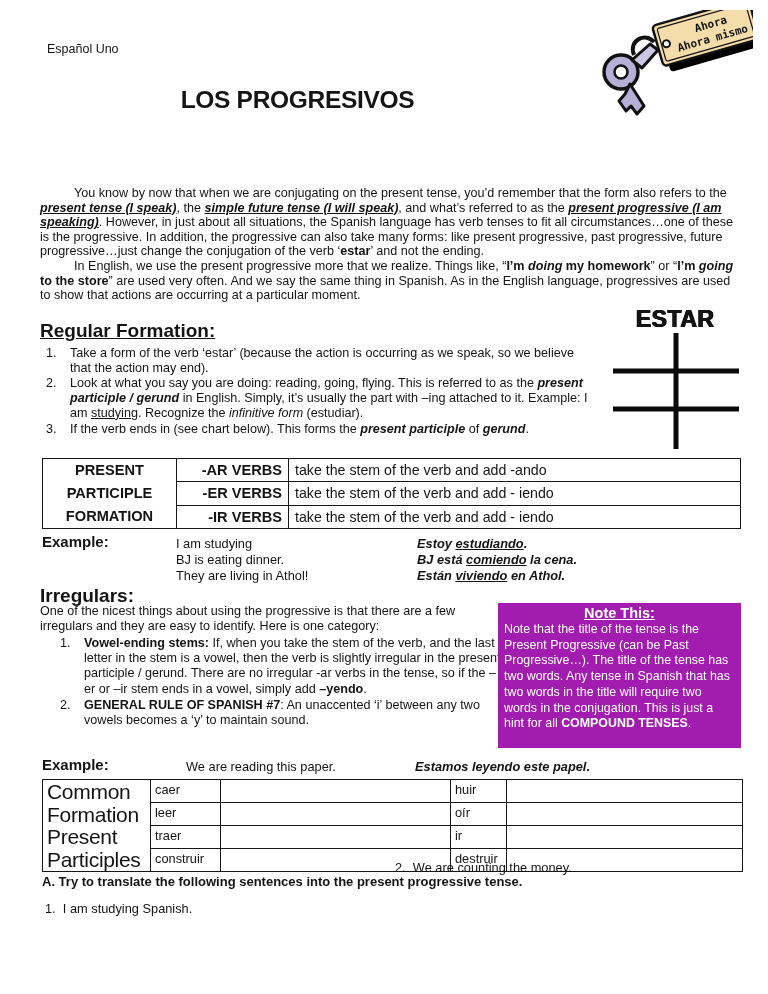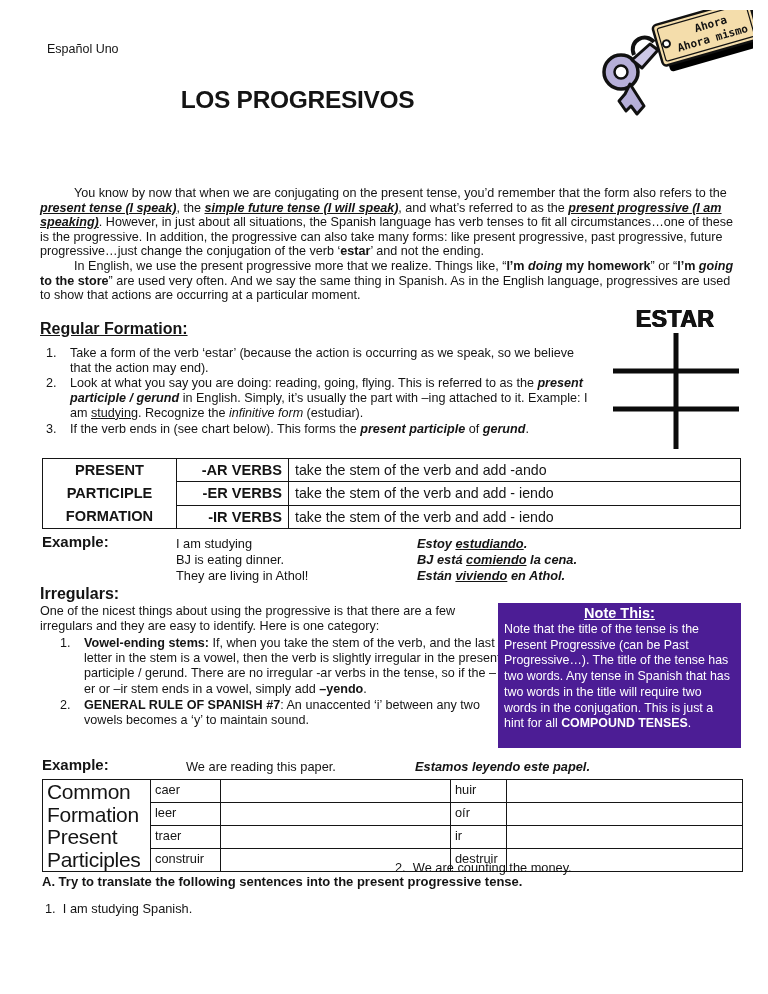--- a/index.html
+++ b/index.html
@@ -13,21 +13,21 @@
   .course{left:47px;top:42px;font-size:12.5px;}
   .doc-title{left:40px;top:86px;width:515px;text-align:center;font-size:24.5px;font-weight:bold;letter-spacing:-0.3px;}
   
   .qbox{left:40px;top:121px;width:692px;border:4px solid #000;background:#fff;text-align:center;padding:4px 6px 6px 6px;box-sizing:border-box;}
   .qbox-h{font-size:16.5px;font-weight:bold;text-decoration:underline;}
   .qbox-b{font-size:12.8px;font-weight:bold;margin-top:2px;}
   
   .intro{left:40px;top:186px;width:700px;font-size:12.6px;line-height:14.6px;text-align:left;}
   .intro p{margin:0;text-indent:34px;}
   
-  .sec-h{font-size:16px;font-weight:bold;}
+  .sec-h{font-size:19px;font-weight:bold;}
   .u{text-decoration:underline;}
   
   .rf-list{left:46px;top:346px;width:548px;font-size:12.6px;line-height:14.7px;}
   .li{position:relative;padding-left:24px;margin-bottom:1px;}
   .li .num{position:absolute;left:0;top:0;}
   
   .estar-label{left:600px;top:306px;width:150px;text-align:center;font-size:23px;font-weight:bold;
     text-shadow:0.8px 0 #000,-0.4px 0 #000;letter-spacing:0.5px;}
   
   .t1{left:42px;top:458px;width:698px;border-collapse:collapse;table-layout:fixed;}
@@ -36,21 +36,21 @@
   .t1 .t1-verb{font-weight:bold;font-size:14.6px;text-align:right;}
   .t1 .t1-rule{font-size:14.2px;text-align:left;}
   
   .ex-label{font-size:15px;font-weight:bold;}
   .ex-en{font-size:12.8px;line-height:16px;}
   .ex-es{font-size:12.8px;line-height:16px;font-weight:bold;font-style:italic;}
   
   .irr-intro{left:40px;top:604px;width:458px;font-size:12.6px;line-height:15.4px;}
   .irr-list{left:60px;top:636px;width:447px;font-size:12.6px;line-height:15.2px;}
   
-  .notebox{left:498px;top:603px;width:243px;height:145px;background:#4c1d95;color:#fff;box-sizing:border-box;padding:2px 6px;}
+  .notebox{left:498px;top:603px;width:243px;height:145px;background:#a21caf;color:#fff;box-sizing:border-box;padding:2px 6px;}
   .note-h{text-align:center;font-size:14.5px;font-weight:bold;text-decoration:underline;}
   .note-b{font-size:12.4px;line-height:15.7px;margin-top:1px;}
   
   .t2{left:42px;top:779px;width:700px;border-collapse:collapse;table-layout:fixed;}
   .t2 td{border:1.4px solid #161616;height:22.5px;padding:0 4px;box-sizing:border-box;font-size:12.8px;vertical-align:top;}
   .t2 .t2-label{font-size:21px;line-height:22.5px;padding:1px 2px 0 4px;letter-spacing:-0.3px;vertical-align:middle;}
   .t2 .t2-verb{padding-top:2px;}
   
   .secA{left:42px;top:874px;width:700px;font-size:13px;font-weight:bold;}
   .sA-item{font-size:12.8px;}

